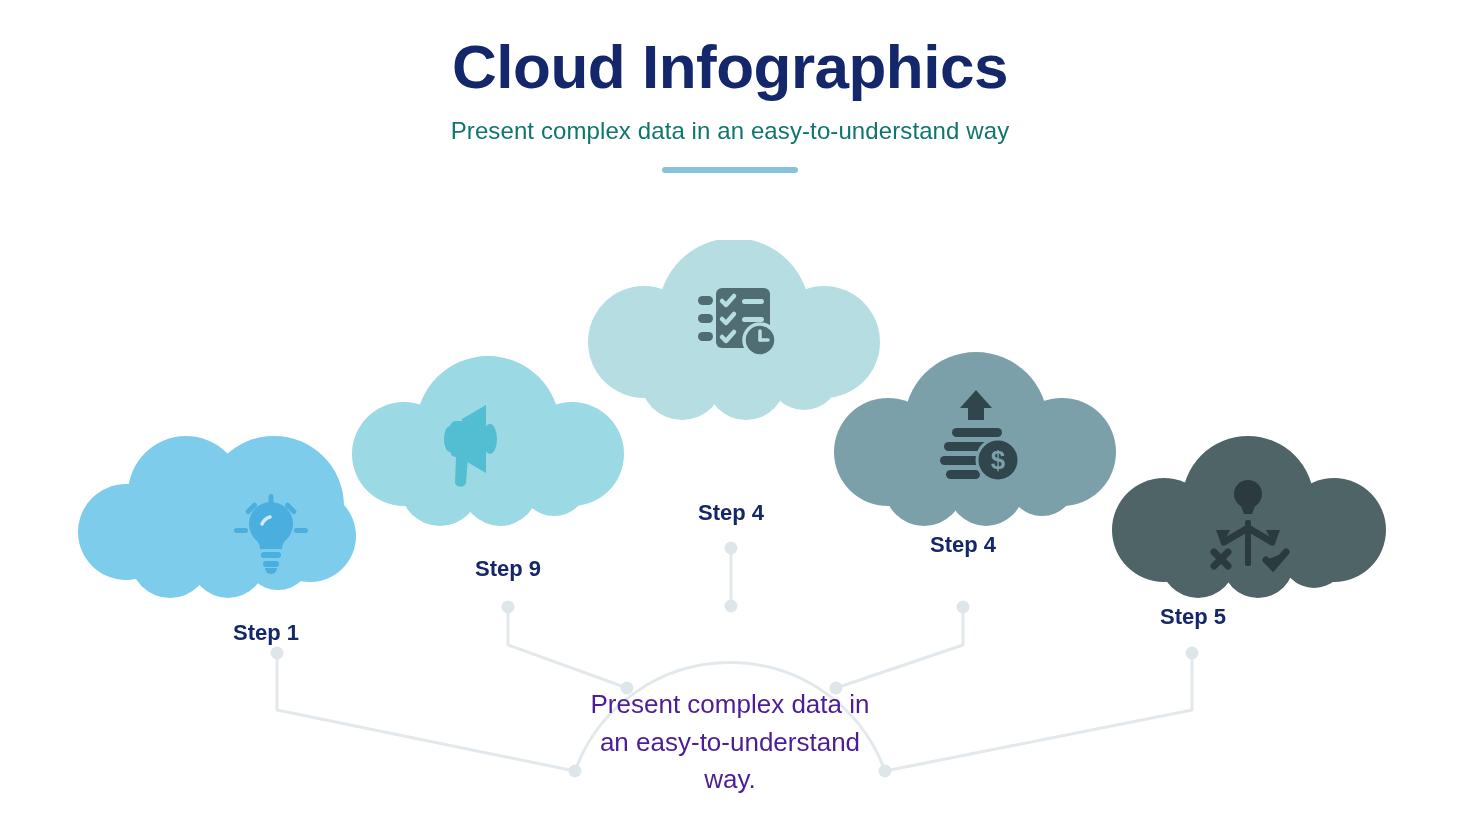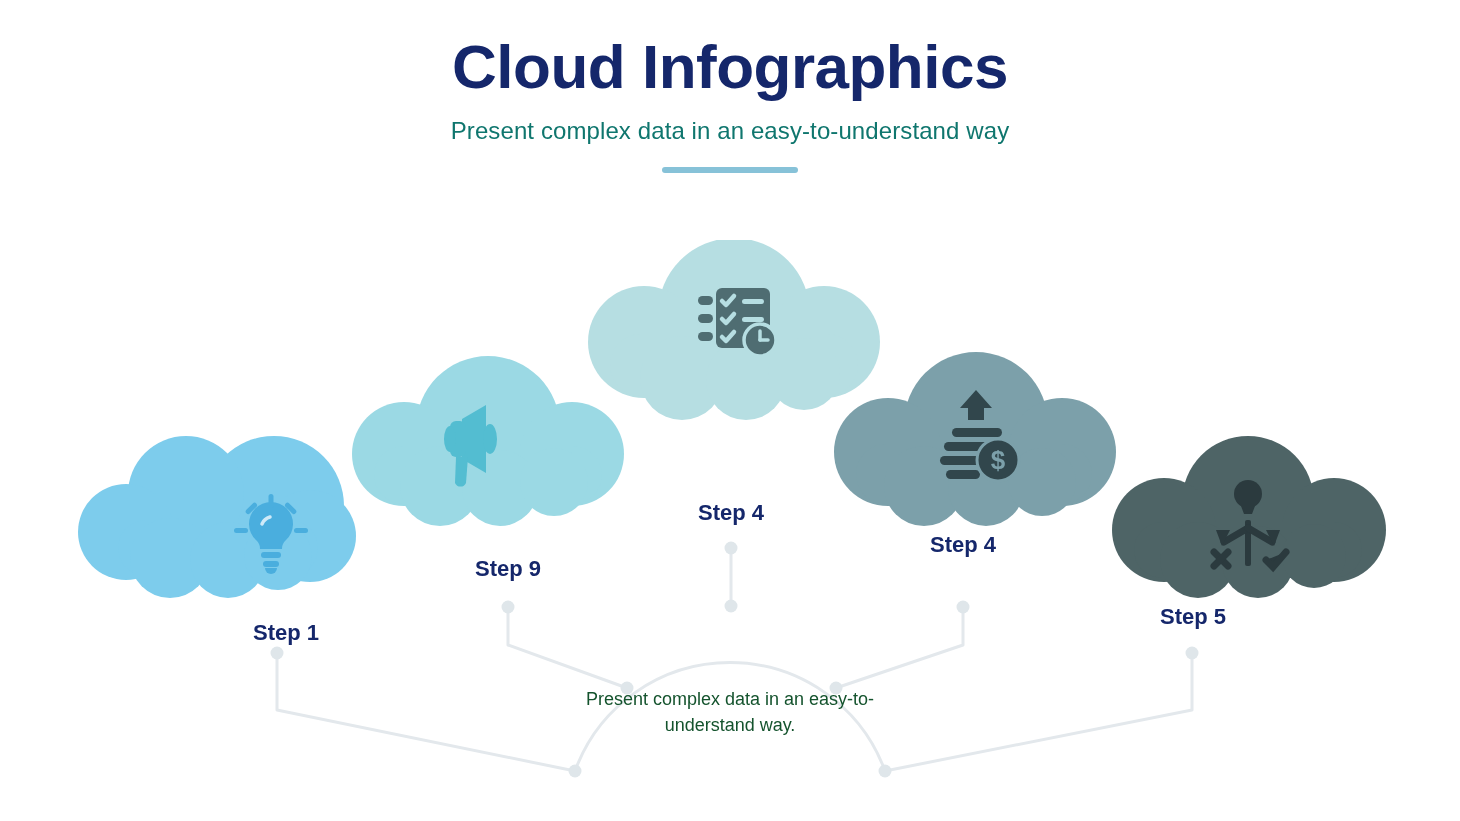--- a/index.html
+++ b/index.html
@@ -84,23 +84,23 @@
     text-align: center;
   }
 
   
   #center-caption {
     position: absolute;
     left: 580px;
     top: 686px;
     width: 300px;
     text-align: center;
-    font-size: 18px;
+    font-size: 26px;
     line-height: 1.45;
-    color: #14532d;
+    color: #4c1d95;
   }
 </style>
 </head>
 <body>
 
 <div id="slide">
 
   <div id="header">
     <h1 id="title">Cloud Infographics</h1>
     <p id="subtitle">Present complex data in an easy-to-understand way</p>
@@ -158,21 +158,21 @@
           <path d="M15,62 h12 a6,6 0 0 1 -12,0 z"></path>
           <rect x="18.5" y="-12" width="5" height="14" rx="2.5"></rect>
           <rect x="-16" y="22" width="14" height="5" rx="2.5"></rect>
           <rect x="44" y="22" width="14" height="5" rx="2.5"></rect>
           <rect x="-6" y="0" width="14" height="5" rx="2.5" transform="rotate(-45 1 2)"></rect>
           <rect x="34" y="0" width="14" height="5" rx="2.5" transform="rotate(45 41 2)"></rect>
           <path d="M12,18 a12,12 0 0 1 8,-7" fill="none" stroke="#cfeaf8" stroke-width="3.5" stroke-linecap="round"></path>
         </g>
       </svg>
     </div>
-    <div class="step-label" style="left:196px; top:620px; width:180px;">Step 1</div>
+    <div class="step-label" style="left:176px; top:620px; width:180px;">Step 1</div>
 
     <div class="cloud" style="left:348px; top:356px;">
       <svg width="280" height="180" viewBox="0 0 280 180">
         <g>
           <circle cx="140" cy="72" r="72" fill="#9bd9e4"></circle>
           <circle cx="56" cy="98" r="52" fill="#9bd9e4"></circle>
           <circle cx="224" cy="98" r="52" fill="#9bd9e4"></circle>
           <rect x="26" y="90" width="228" height="58" rx="29" fill="#9bd9e4"></rect>
           <circle cx="92" cy="130" r="40" fill="#9bd9e4"></circle>
           <circle cx="152" cy="132" r="38" fill="#9bd9e4"></circle>

